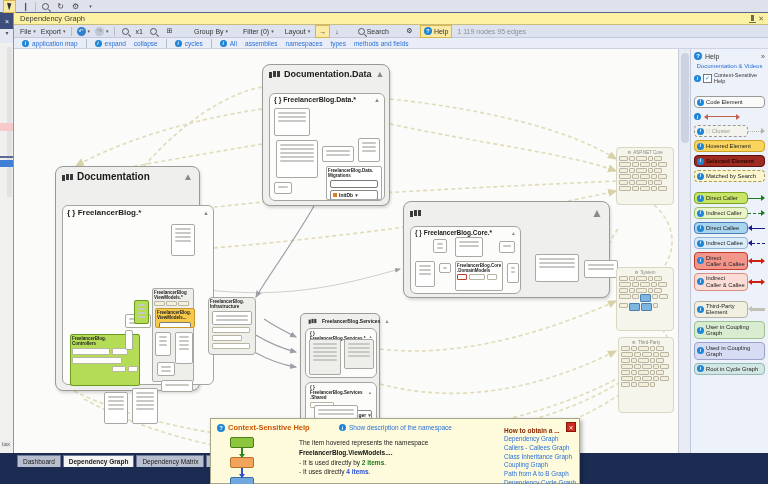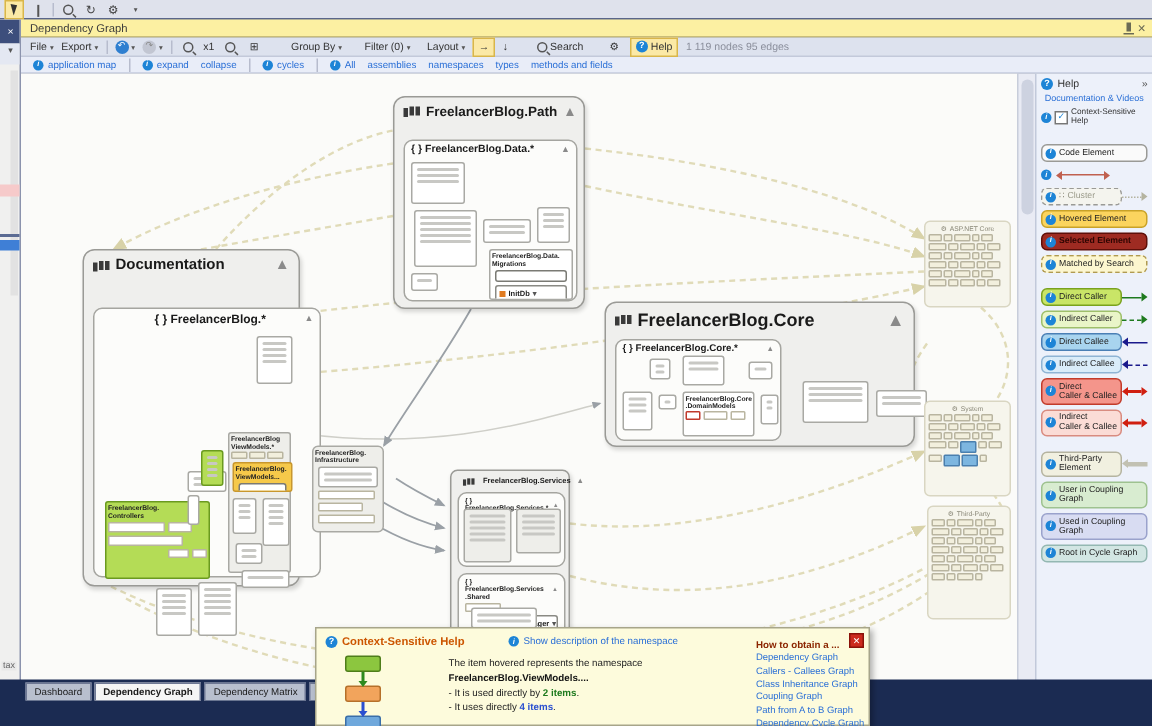--- a/index.html
+++ b/index.html
@@ -312,21 +312,21 @@
       <path class="e-light" d="M495,226 L512,222"></path>
       <path class="e-light" d="M548,222 L556,222"></path>
     </svg>
 
     <div class="bignode" style="left:41px;top:117px;width:145px;height:225px;">
       <div class="hd" style="font-size:10px;">
           <span class="asm"></span>
         <span>Documentation</span>
         <span class="tri">▲</span>
         </div>
-      <div class="nsnode" style="left:6px;top:38px;width:152px;height:180px;padding-left:36px;">
+      <div class="nsnode" style="left:6px;top:38px;width:152px;height:180px;">
         <div class="hd" style="font-size:8px;">
             <span>{ } FreelancerBlog.*</span>
           <span class="tri" style="font-size:6px;">▲</span>
           </div>
 
         <div class="mini" style="left:108px;top:18px;width:24px;height:32px;">
             <div class="rl"></div>
             <div class="rl"></div>
             <div class="rl"></div>
             <div class="rl"></div>
@@ -407,21 +407,21 @@
           </div>
         <div class="mini" style="left:98px;top:174px;width:32px;height:12px;">
             <div class="rl"></div>
           </div>
       </div>
     </div>
 
     <div class="bignode" style="left:248px;top:15px;width:128px;height:142px;">
       <div class="hd" style="font-size:9px;">
           <span class="asm"></span>
-        <span>FreelancerBlog.Path</span>
+        <span>Documentation.Data</span>
         <span class="tri">▲</span>
         </div>
       <div class="nsnode" style="left:6px;top:28px;width:116px;height:108px;">
         <div class="hd" style="font-size:7px;">
             <span>{ } FreelancerBlog.Data.*</span>
           <span class="tri" style="font-size:6px;">▲</span>
           </div>
         <div class="mini" style="left:4px;top:14px;width:36px;height:28px;">
             <div class="rl"></div>
             <div class="rl"></div>
@@ -455,21 +455,20 @@
             <span>InitDb</span>
               <span class="caret">▾</span>
             </div>
         </div>
       </div>
     </div>
 
     <div class="bignode" style="left:389px;top:152px;width:207px;height:97px;">
       <div class="hd" style="font-size:12px;">
           <span class="asm"></span>
-        <span>FreelancerBlog.Core</span>
         <span class="tri">▲</span>
         </div>
       <div class="nsnode" style="left:6px;top:24px;width:111px;height:68px;">
         <div class="hd" style="font-size:6.5px;">
             <span>{ } FreelancerBlog.Core.*</span>
           <span class="tri" style="font-size:5px;">▲</span>
           </div>
         <div class="mini" style="left:22px;top:12px;width:14px;height:14px;">
             <div class="rl"></div>
             <div class="rl"></div>

